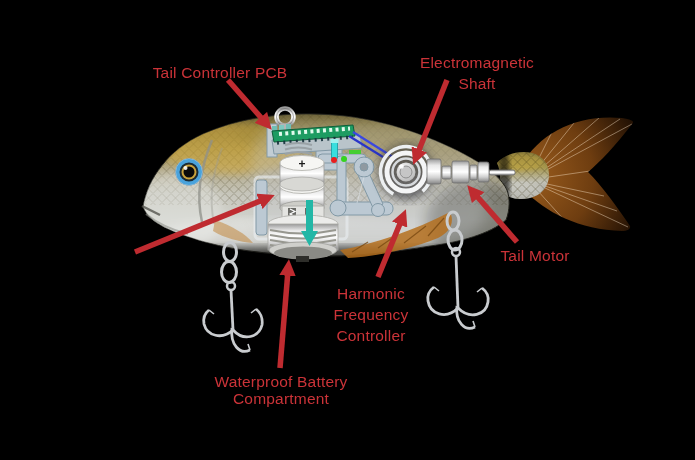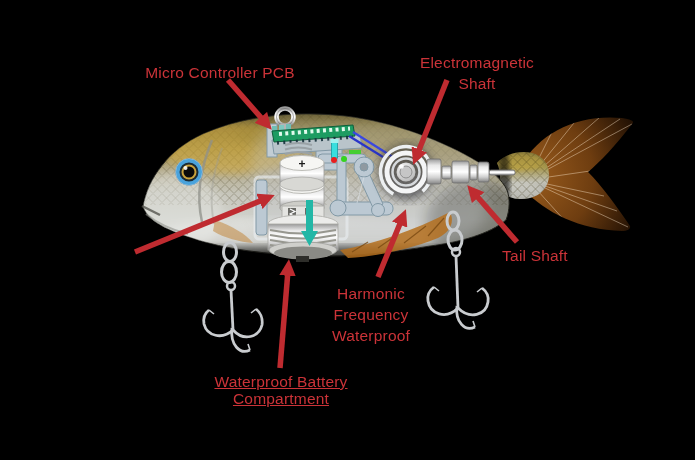--- a/index.html
+++ b/index.html
@@ -2,21 +2,21 @@
 <html><head>
 <meta charset="utf-8">
 <style>
   html,body{margin:0;padding:0;background:#000;}
   #stage{position:relative;width:695px;height:460px;background:#000;overflow:hidden;
          font-family:"Liberation Sans",sans-serif;}
   #art{position:absolute;left:0;top:0;}
   .label{position:absolute;color:#cb3338;font-size:15.5px;line-height:21px;
          text-align:center;white-space:pre-line;transform:translateX(-50%);
          font-weight:normal;letter-spacing:.2px;}
-  .label.tight{line-height:17px;text-decoration:underline;}
+  .label.tight{line-height:17px;}
 </style>
 </head>
 <body>
 
 <div id="stage">
 
 <svg id="art" width="695" height="460" viewBox="0 0 695 460">
 <defs>
   <linearGradient id="bodyGrad" x1="0" y1="110" x2="0" y2="262" gradientUnits="userSpaceOnUse">
     <stop offset="0" stop-color="#5e5630"></stop>
@@ -273,23 +273,23 @@
 <g stroke="#bf2b30" stroke-width="5.5" fill="none">
   <line x1="228" y1="80" x2="266.7" y2="124" marker-end="url(#ah)"></line>
   <line x1="447" y1="80" x2="416" y2="157.6" marker-end="url(#ah)"></line>
   <line x1="135" y1="252" x2="267.6" y2="198" marker-end="url(#ah)"></line>
   <line x1="517" y1="242" x2="472.3" y2="191" marker-end="url(#ah)"></line>
   <line x1="378" y1="277" x2="403" y2="216.4" marker-end="url(#ah)"></line>
   <line x1="280" y1="368" x2="288.3" y2="267" marker-end="url(#ah)"></line>
 </g>
 </svg>
 
-<div class="label" style="left:220px;top:62px;">Micro Controller PCB</div>
+<div class="label" style="left:220px;top:62px;">Tail Controller PCB</div>
 <div class="label" style="left:477px;top:52px;">Electromagnetic
 Shaft</div>
-<div class="label" style="left:535px;top:245px;">Tail Shaft</div>
+<div class="label" style="left:535px;top:245px;">Tail Motor</div>
 <div class="label" style="left:371px;top:283px;">Harmonic
 Frequency
-Waterproof</div>
+Controller</div>
 <div class="label tight" style="left:281px;top:373px;">Waterproof Battery
 Compartment</div>
 
 </div>
 
 </body></html>

